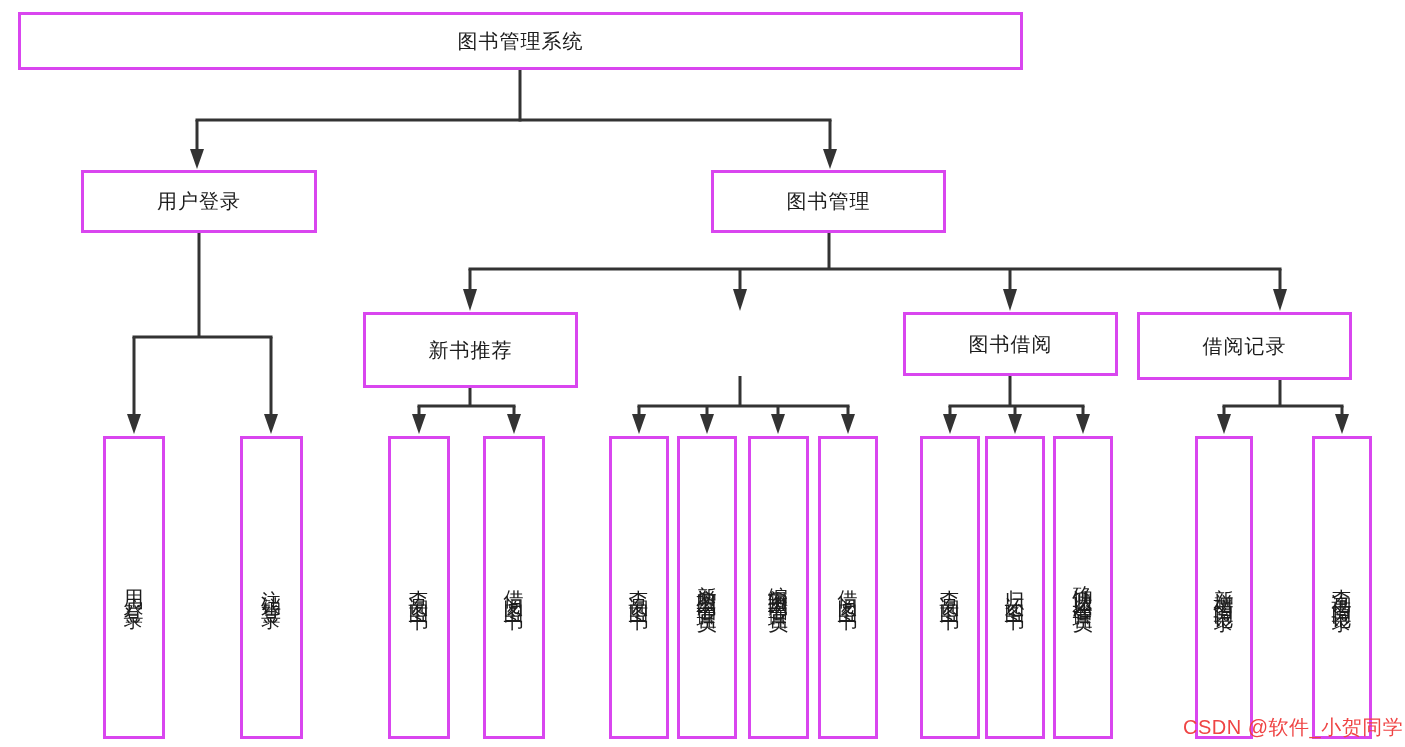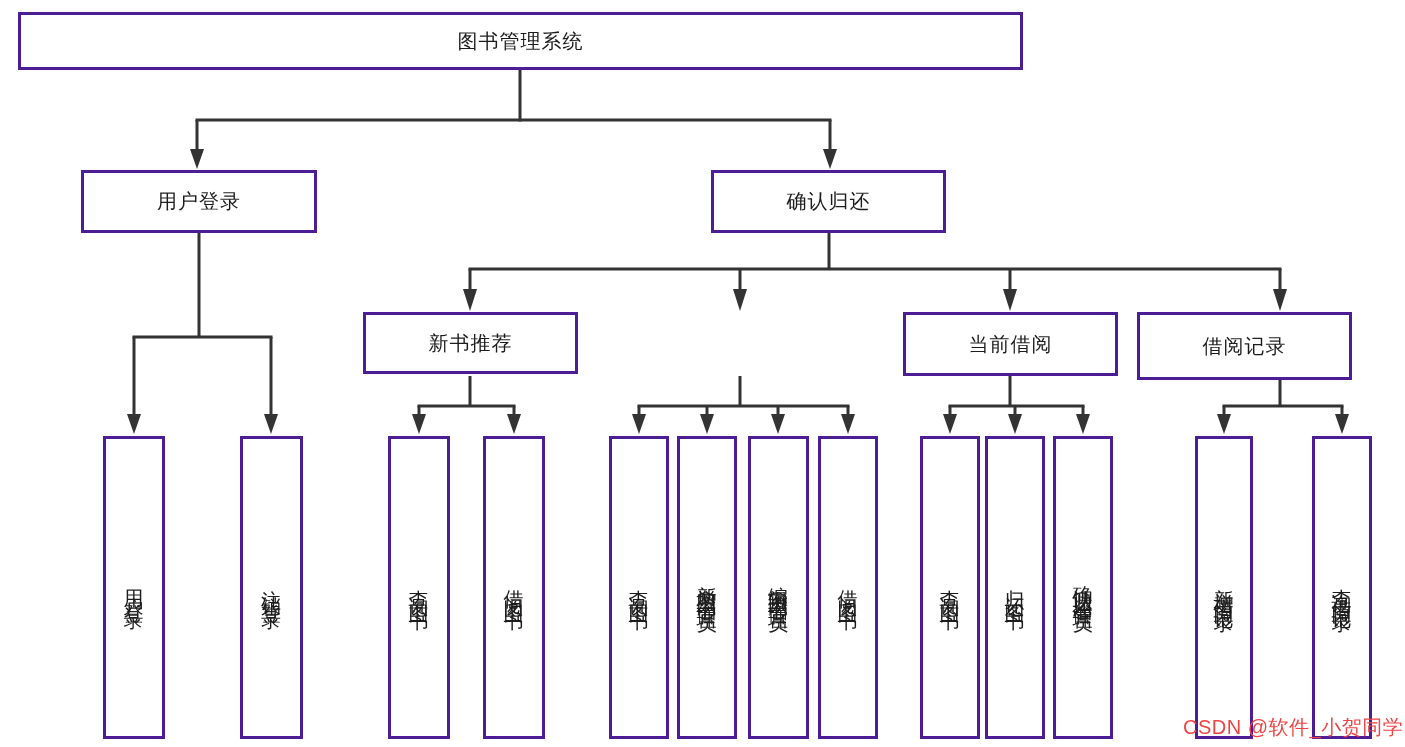--- a/index.html
+++ b/index.html
@@ -14,21 +14,21 @@
   .wires {
     position: absolute;
     left: 0; top: 0;
     width: 1405px; height: 747px;
     z-index: 1;
   }
   .box {
     position: absolute;
     box-sizing: border-box;
     background: #ffffff;
-    border: 3px solid #4c1d95;
+    border: 3px solid #d946ef;
     display: flex;
     align-items: center;
     justify-content: center;
     z-index: 2;
   }
   .box .lbl {
     color: #1c1c1c;
     font-size: 20px;
     letter-spacing: 1px;
     white-space: nowrap;
@@ -133,28 +133,28 @@
   </svg>
 
   <div class="box h" style="left:18px;top:12px;width:1005px;height:58px">
     <span class="lbl">图书管理系统</span>
   </div>
 
   <div class="box h" style="left:81px;top:170px;width:236px;height:63px">
     <span class="lbl">用户登录</span>
   </div>
   <div class="box h" style="left:711px;top:170px;width:235px;height:63px">
-    <span class="lbl">确认归还</span>
-  </div>
-
-  <div class="box h" style="left:363px;top:312px;width:215px;height:62px">
+    <span class="lbl">图书管理</span>
+  </div>
+
+  <div class="box h" style="left:363px;top:312px;width:215px;height:76px">
     <span class="lbl">新书推荐</span>
   </div>
   <div class="box h" style="left:903px;top:312px;width:215px;height:64px">
-    <span class="lbl">当前借阅</span>
+    <span class="lbl">图书借阅</span>
   </div>
   <div class="box h" style="left:1137px;top:312px;width:215px;height:68px">
     <span class="lbl">借阅记录</span>
   </div>
 
   <div class="box v" style="left:103px;top:436px;width:62px;height:303px">
     <span class="lbl">用户登录</span>
   </div>
   <div class="box v" style="left:240px;top:436px;width:63px;height:303px">
     <span class="lbl">注销登录</span>

